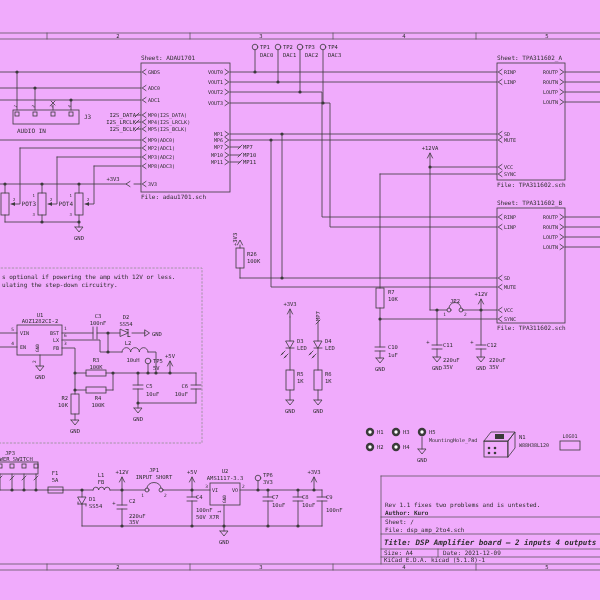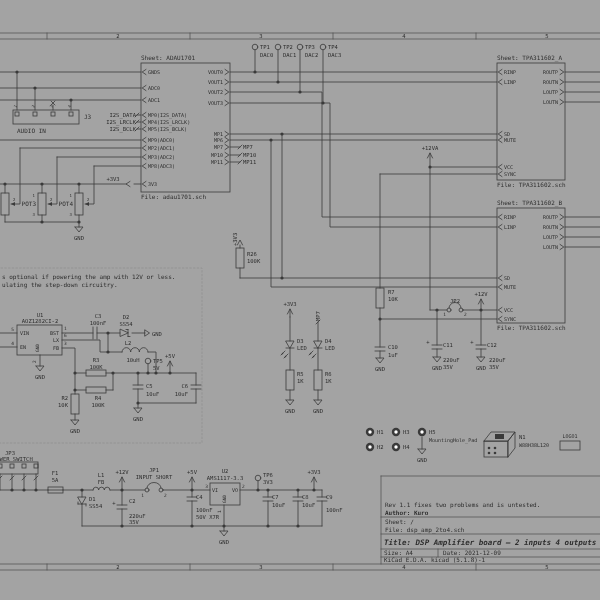--- a/index.html
+++ b/index.html
@@ -1,16 +1,16 @@
 <!DOCTYPE html>
 <html><head>
 <meta charset="utf-8">
 <style>
   html,body{margin:0;padding:0;background:#fff;}
-  #page{width:600px;height:600px;background:#a3a3a3;position:relative;overflow:hidden;}
+  #page{width:600px;height:600px;background:#f0abfc;position:relative;overflow:hidden;}
   svg{display:block;}
   svg line,svg path,svg polyline,svg rect,svg circle,svg polygon{stroke:#3a3a3a;fill:none;stroke-width:.8;stroke-linecap:round;}
   svg .fl{stroke:#4a4a4a;stroke-width:.7;}
   svg .dsh{stroke:#8f8f8f;stroke-width:.8;stroke-dasharray:1.5 2.2;}
   svg .f{fill:#3a3a3a;stroke:none;}
   svg .wf{fill:#fff;stroke:none;}
   svg text{fill:#2e2e2e;stroke:none;font-family:"DejaVu Sans Mono","Liberation Mono",monospace;}
 </style>
 </head>
 <body>

